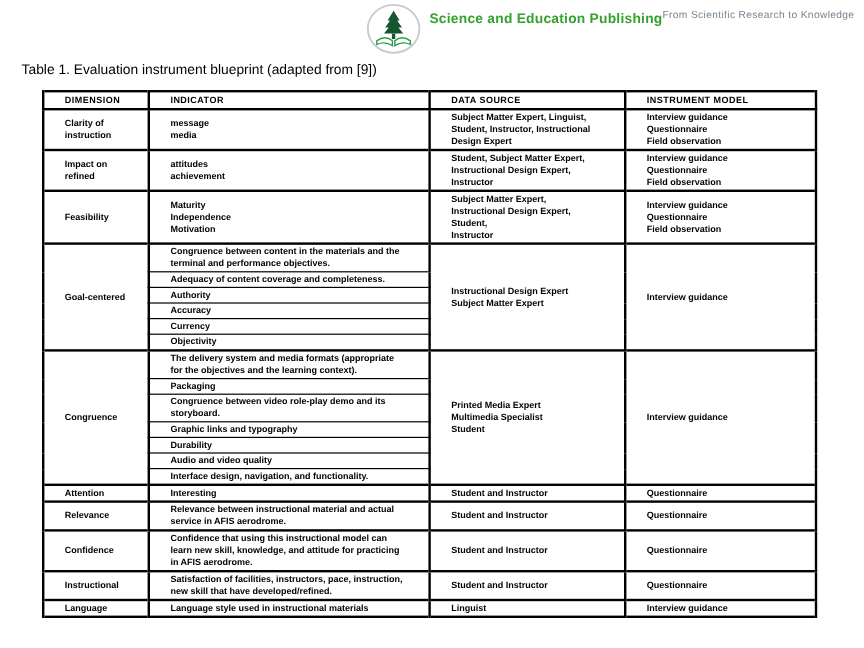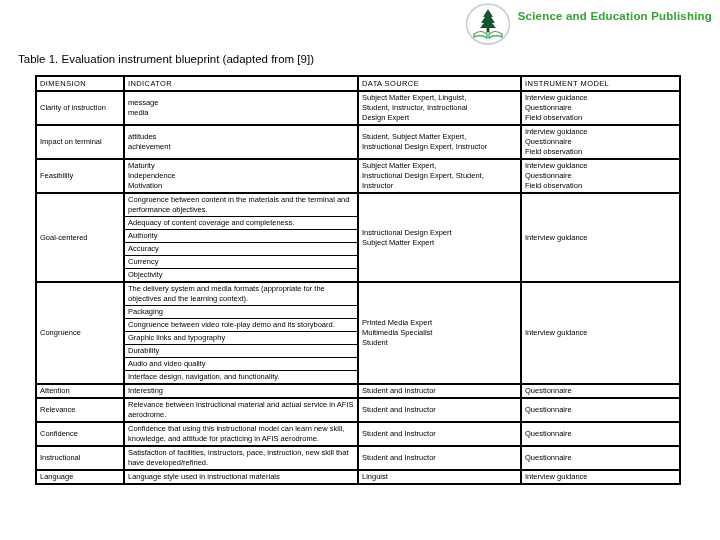--- a/index.html
+++ b/index.html
@@ -15,21 +15,21 @@
   .logo-sub{font-size:8.5px;color:#76838f;margin-top:4px;letter-spacing:.3px;}
   
   .caption{position:absolute;left:18px;top:53px;font-size:11.5px;color:#000;}
   
   table.blueprint{
     position:absolute;left:35px;top:75px;width:644px;
     border-collapse:collapse;table-layout:fixed;border:2px solid #000;background:#fff;
   }
   table.blueprint th, table.blueprint td{
     border:1px solid #000;border-left-width:2px;border-right-width:2px;
-    padding:1px 3px;font-size:7.5px;line-height:10px;font-weight:normal;
+    padding:1px 17px;font-size:7.5px;line-height:10px;font-weight:bold;
     vertical-align:middle;text-align:left;white-space:pre-line;color:#000;
     overflow:hidden;
   }
   table.blueprint thead th{border-bottom-width:2px;letter-spacing:.4px;height:11px;}
   table.blueprint tr.group-start td{border-top-width:2px;}
   
   .footer{position:absolute;left:18px;top:481px;width:700px;font-size:12px;line-height:16px;color:#000;}
   .footer p{margin:0;}
   .footer p + p{margin-top:7px;}
 </style>
@@ -41,20 +41,21 @@
     <svg width="46" height="42" viewBox="0 0 46 42">
       <ellipse cx="23" cy="21" rx="21.5" ry="20" fill="#ffffff" stroke="#c4cad0" stroke-width="1.5"></ellipse>
       <polygon points="23,6 28,14 26,14 30,20 27,20 31,25 15,25 19,20 16,20 20,14 18,14" fill="#14562f"></polygon>
       <rect x="21.6" y="25" width="2.8" height="4.5" fill="#14562f"></rect>
       <path d="M9 31 Q16 26 22 31 L22 35 Q16 31 9 34 Z" fill="#ffffff" stroke="#2f9e4c" stroke-width="1.2"></path>
       <path d="M37 31 Q30 26 24 31 L24 35 Q30 31 37 34 Z" fill="#ffffff" stroke="#2f9e4c" stroke-width="1.2"></path>
     </svg>
   </span>
   <span class="logo-text">
     <span class="logo-title">Science and Education Publishing</span>
+    <span class="logo-sub">From Scientific Research to Knowledge</span>
   </span>
 </div>
 
 <div class="caption">Table 1. Evaluation instrument blueprint (adapted from [9])</div>
 
 <table class="blueprint">
   <colgroup>
     <col style="width:88px">
       <col style="width:234px">
       <col style="width:163px">
@@ -74,21 +75,21 @@
         <td>message
 media</td>
         <td>Subject Matter Expert, Linguist,
 Student, Instructor, Instructional
 Design Expert</td>
         <td>Interview guidance
 Questionnaire
 Field observation</td>
       </tr>
       <tr class="group-start">
-        <td>Impact on terminal</td>
+        <td>Impact on refined</td>
         <td>attitudes
 achievement</td>
         <td>Student, Subject Matter Expert,
 Instructional Design Expert, Instructor</td>
         <td>Interview guidance
 Questionnaire
 Field observation</td>
       </tr>
       <tr class="group-start">
         <td>Feasibility</td>

